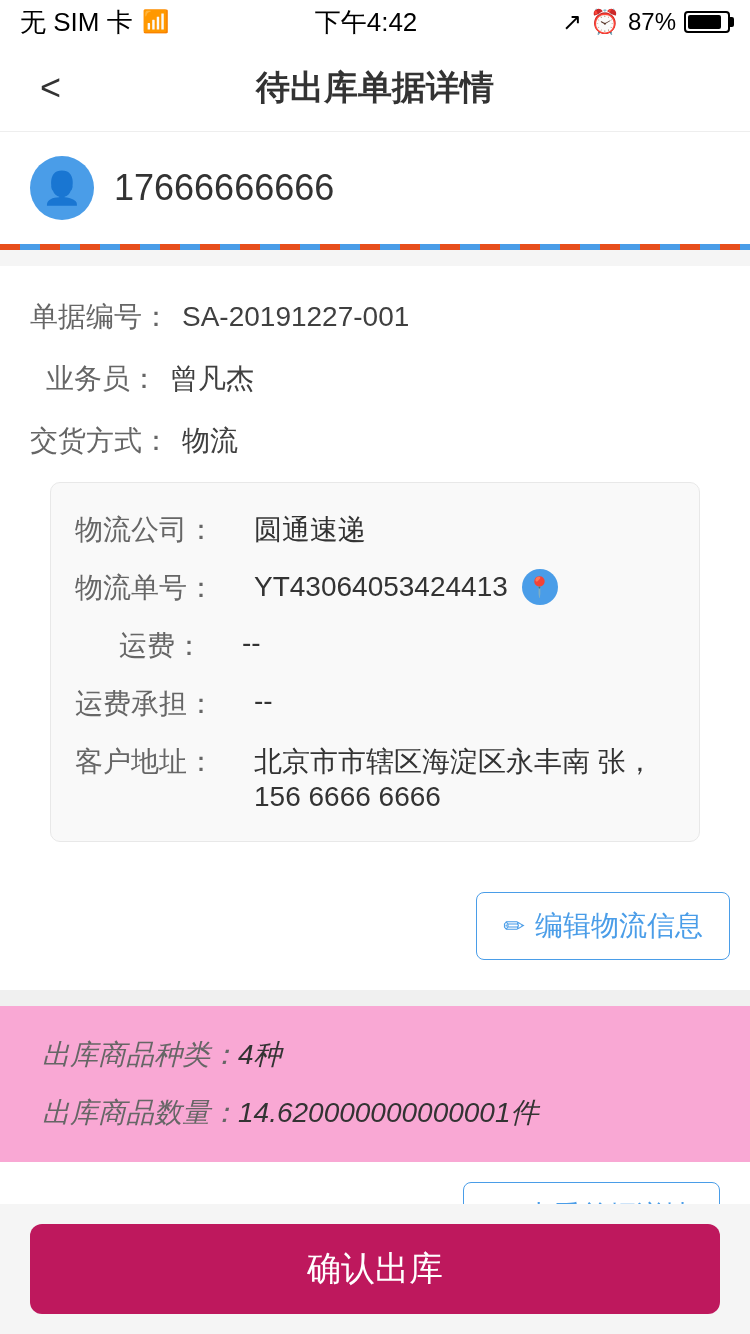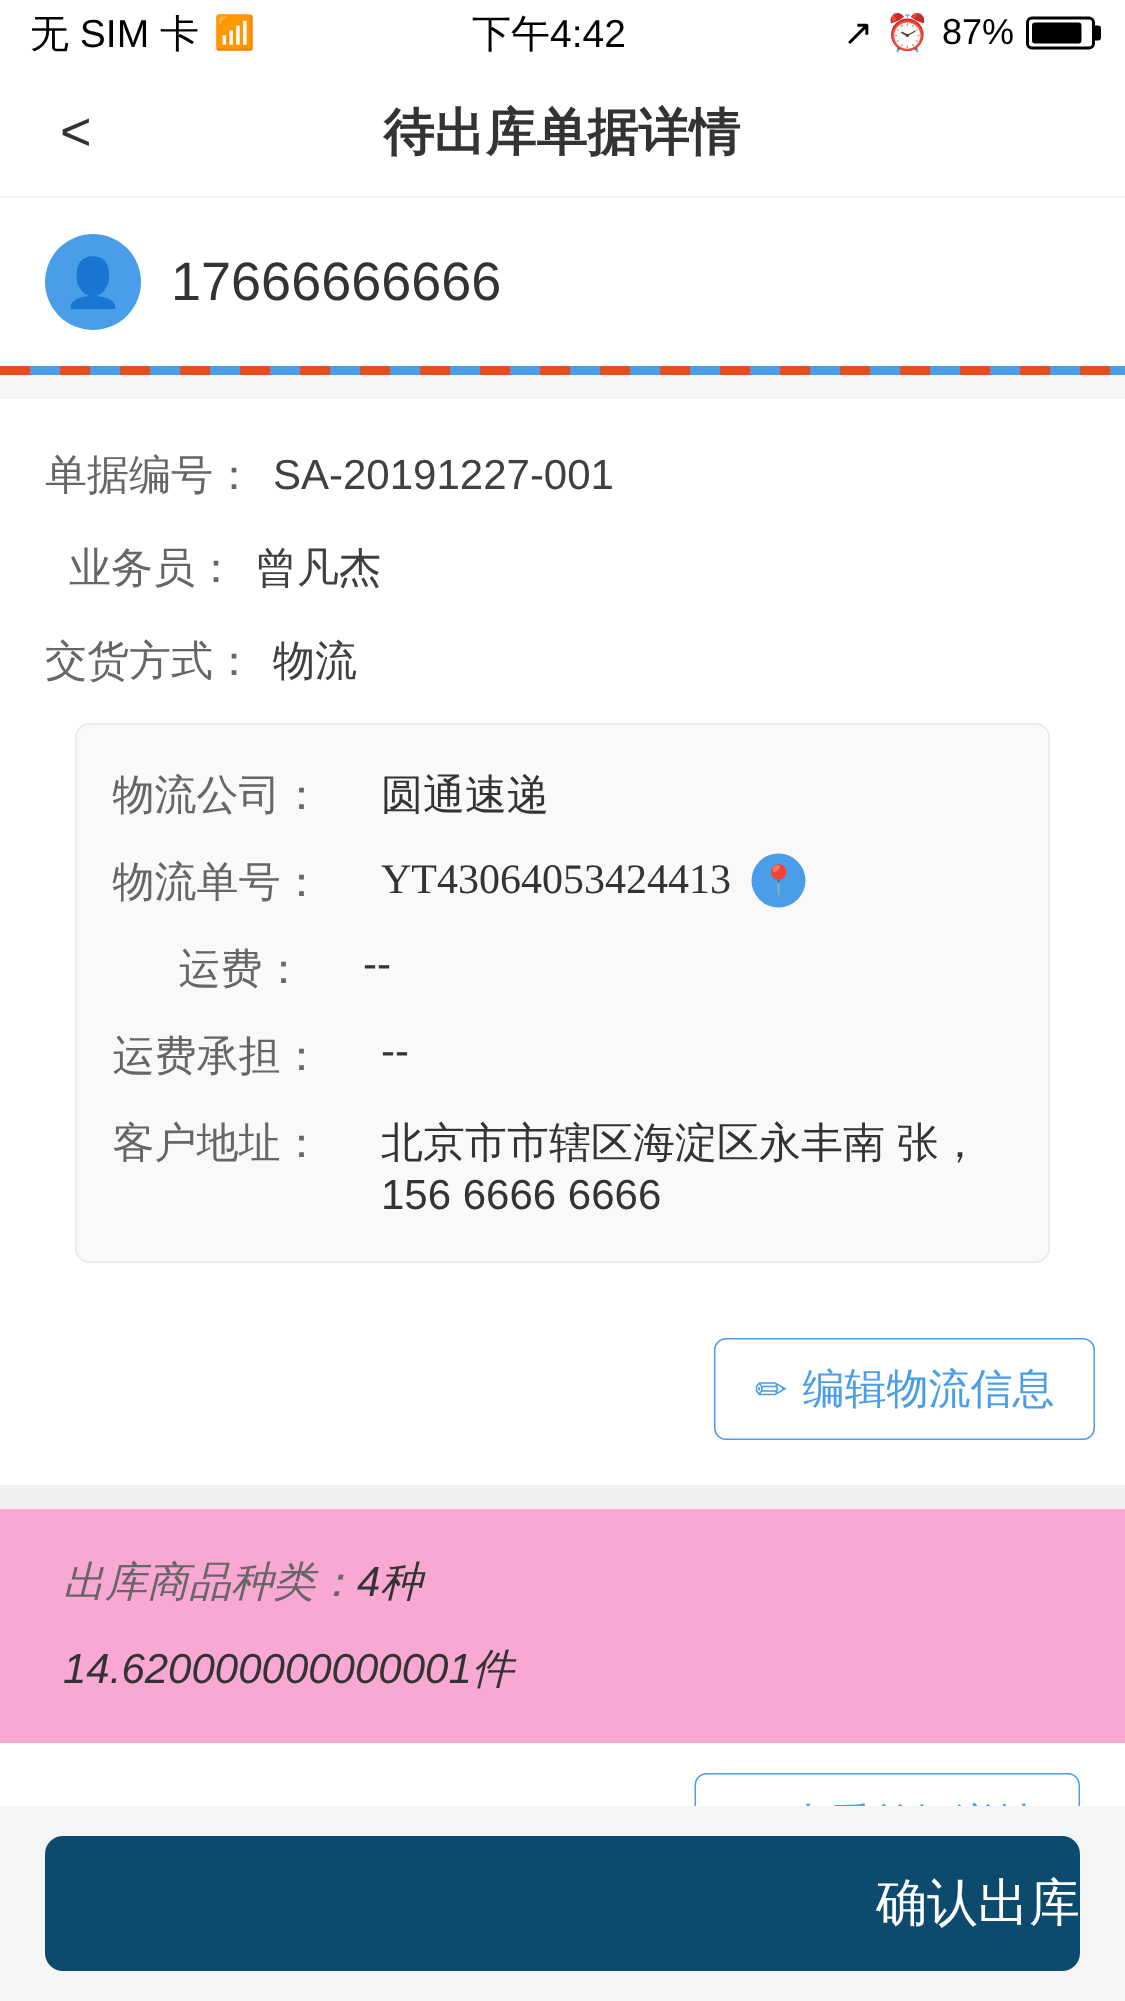--- a/index.html
+++ b/index.html
@@ -148,21 +148,20 @@
     }
     .logistics-value {
       color: #333;
       font-size: 28px;
       flex: 1;
     }
     .tracking-number {
       display: flex;
       align-items: center;
       gap: 14px;
-      font-family: Liberation Serif, serif;
     }
     .location-icon {
       width: 36px; height: 36px;
       background: #4a9de8;
       border-radius: 50%;
       display: flex; align-items: center; justify-content: center;
       color: #fff;
       font-size: 20px;
       flex-shrink: 0;
       cursor: pointer;
@@ -251,30 +250,30 @@
       position: fixed;
       bottom: 0;
       left: 0;
       width: 750px;
       padding: 20px 30px;
       background: #f5f5f5;
     }
     .confirm-btn {
       width: 100%;
       height: 90px;
-      background: #0c4a6e;
+      background: #be185d;
       border: none;
       border-radius: 12px;
       color: #fff;
       font-size: 34px;
       font-weight: 500;
       cursor: pointer;
       display: flex;
       align-items: center;
-      justify-content: flex-end;
+      justify-content: center;
     }
 
     .page-content {
       padding-bottom: 140px;
     }
   </style>
 </head>
 <body>
 
 <div class="page-content">
@@ -360,20 +359,21 @@
   </div>
 
   <div class="section-divider"></div>
 
   <div class="goods-section">
     <div class="goods-row">
       <span class="goods-label">出库商品种类：</span>
       <span class="goods-value">4种</span>
     </div>
     <div class="goods-row">
+      <span class="goods-label">出库商品数量：</span>
       <span class="goods-value">14.620000000000001件</span>
     </div>
   </div>
 
   <div class="view-detail-row">
     <button class="view-detail-btn">
       <span>☰</span>
       <span>查看单据详情</span>
     </button>
   </div>

